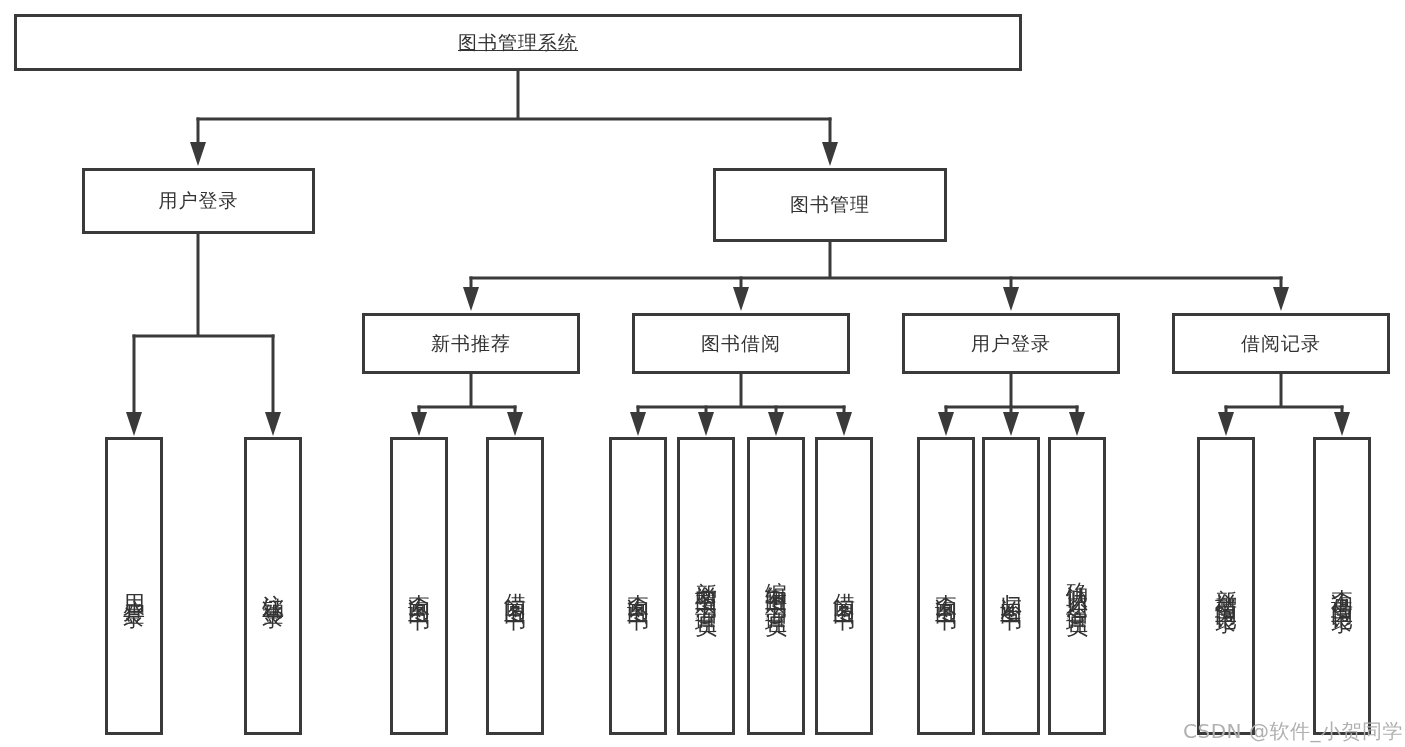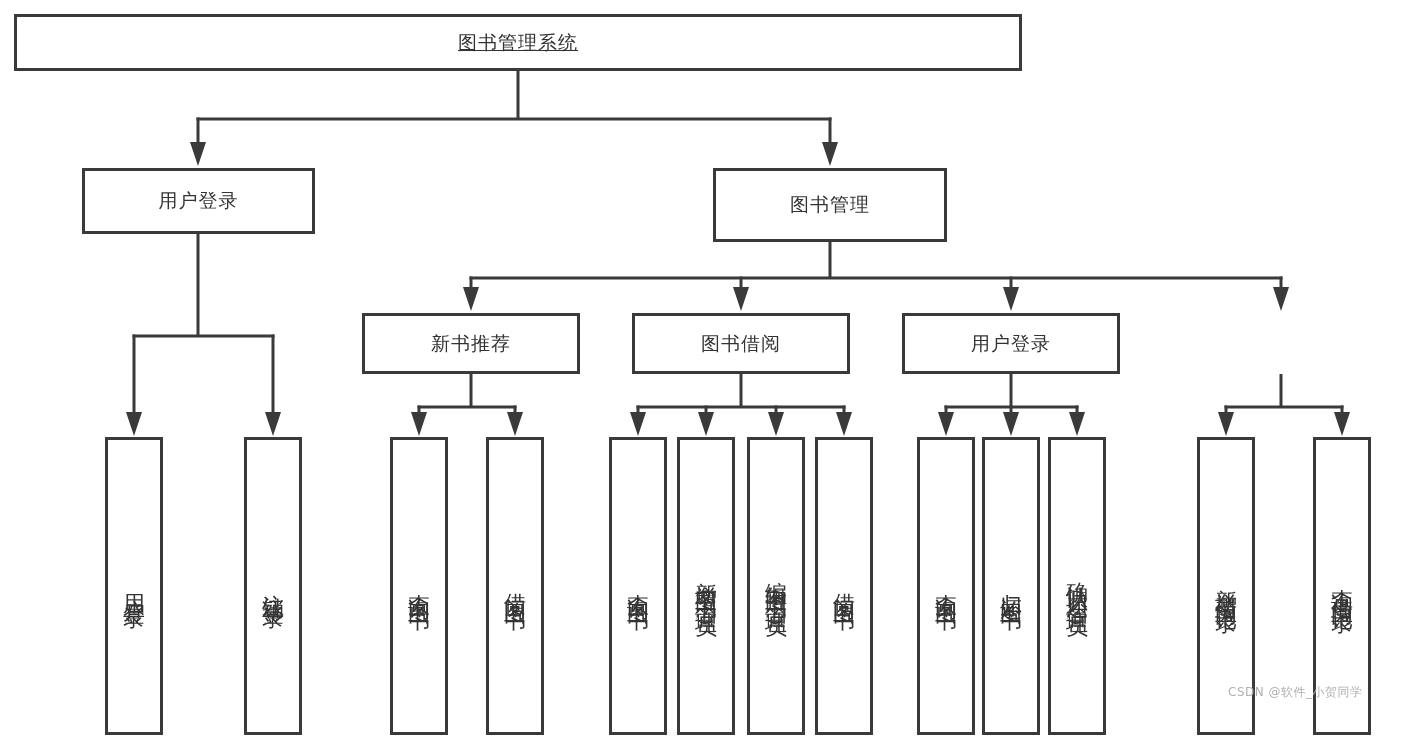--- a/index.html
+++ b/index.html
@@ -93,27 +93,26 @@
   .leaf-8  { left: 815px; }
   .leaf-9  { left: 917px; }
   .leaf-10 { left: 982px; }
   .leaf-11 { left: 1048px; }
   .leaf-12 { left: 1197px; }
   .leaf-13 { left: 1313px; }
 
   .watermark {
     position: absolute;
     left: 1183px;
-    top: 684px;
-    font-size: 12px;
+    top: 718px;
+    font-size: 20px;
     color: var(--watermark);
     letter-spacing: 0.5px;
     white-space: nowrap;
     z-index: 3;
-    margin-left: 45px;
   }
 </style>
 </head>
 <body>
 
 <div class="canvas">
 
   <svg class="connectors" viewBox="0 0 1405 747" xmlns="http://www.w3.org/2000/svg">
 
     <g>
@@ -203,20 +202,23 @@
 
   <div class="node lvl3 lvl3-a">
     <span class="lbl">新书推荐</span>
   </div>
   <div class="node lvl3 lvl3-b">
     <span class="lbl">图书借阅</span>
   </div>
   <div class="node lvl3 lvl3-c">
     <span class="lbl">用户登录</span>
   </div>
+  <div class="node lvl3 lvl3-d">
+    <span class="lbl">借阅记录</span>
+  </div>
 
   <div class="vbox leaf-1">
     <span class="vlbl">用户登录</span>
   </div>
   <div class="vbox leaf-2">
     <span class="vlbl">注销登录</span>
   </div>
   <div class="vbox leaf-3">
     <span class="vlbl">查询图书</span>
   </div>

